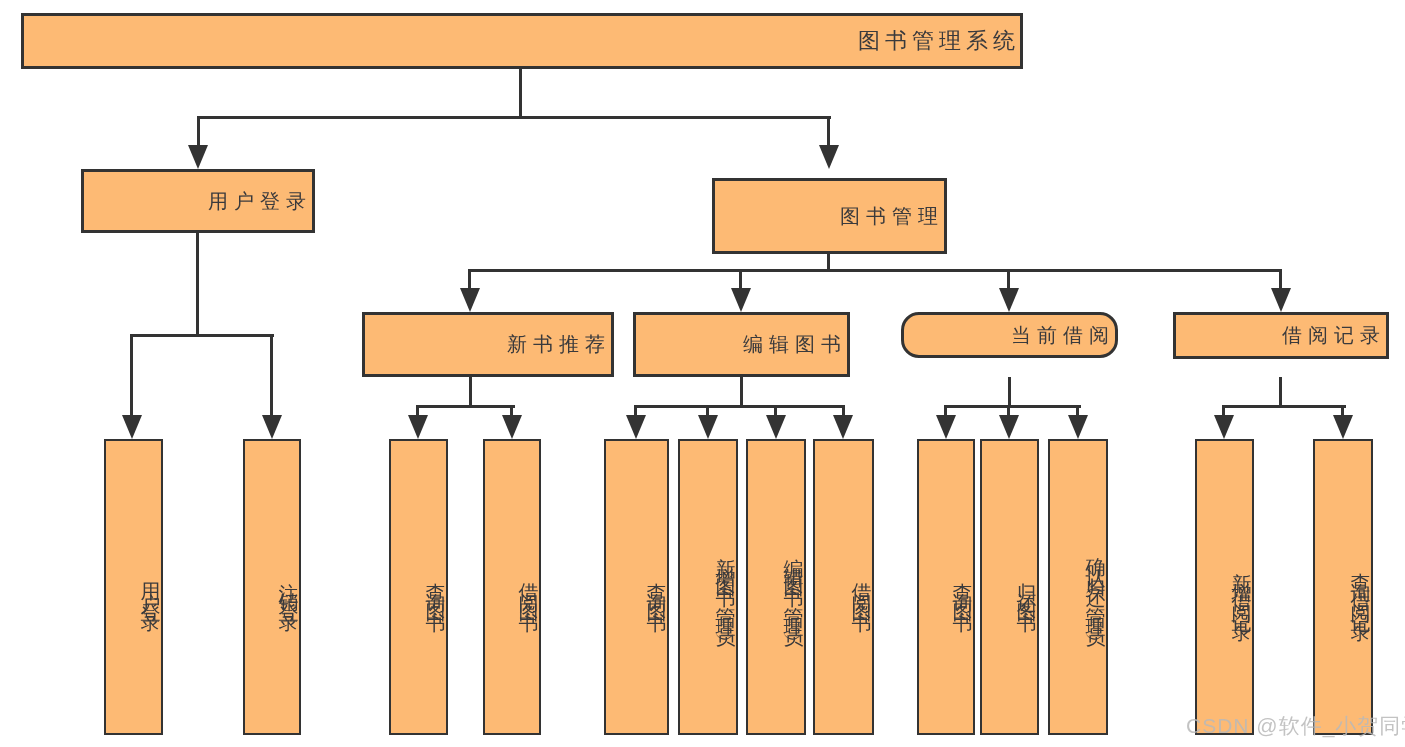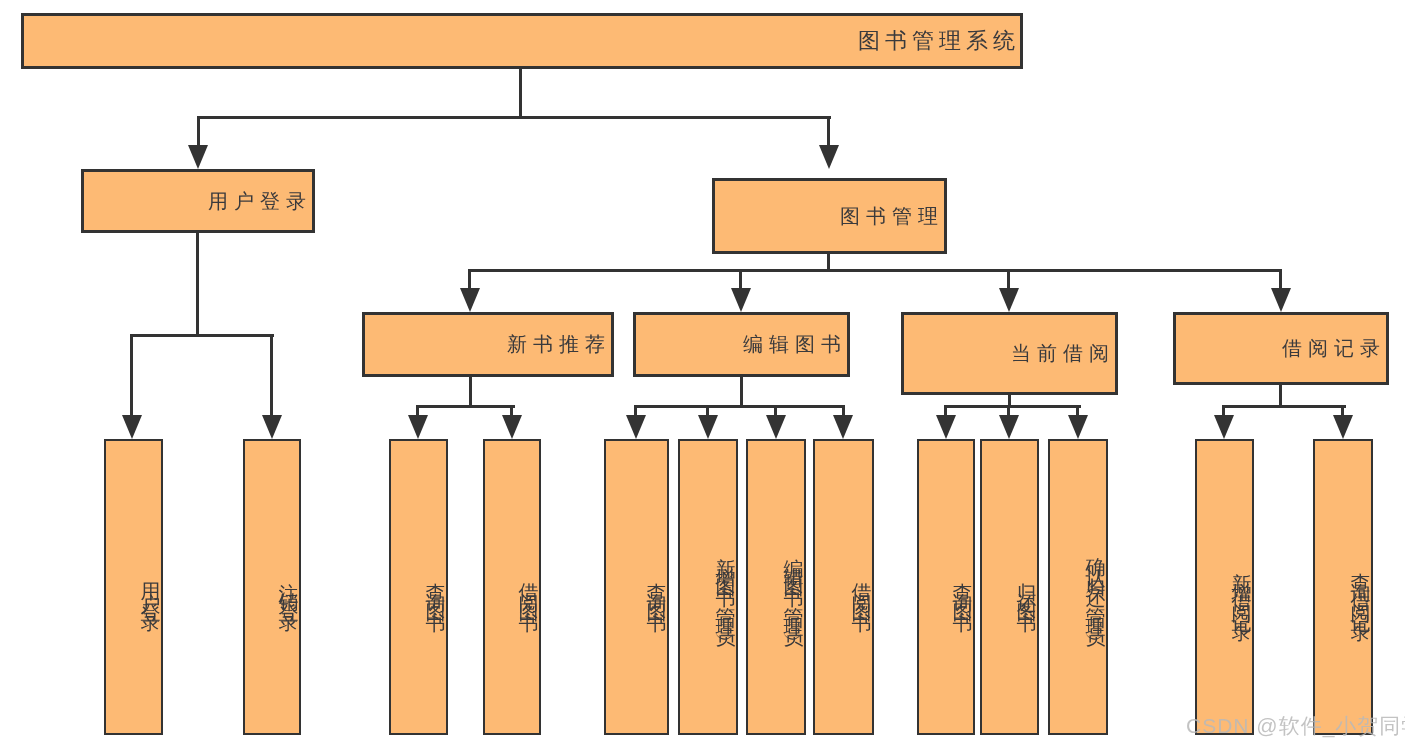--- a/index.html
+++ b/index.html
@@ -121,24 +121,24 @@
   <div class="box" style="left:712px;top:169px;width:235px;height:76px;margin-top:9px;">
     <span class="hlabel">图书管理</span>
   </div>
 
   <div class="box" style="left:362px;top:312px;width:252px;height:65px;">
     <span class="hlabel">新书推荐</span>
   </div>
   <div class="box" style="left:633px;top:312px;width:217px;height:65px;">
     <span class="hlabel">编辑图书</span>
   </div>
-  <div class="box" style="left:901px;top:312px;width:217px;height:83px;">
+  <div class="box" style="left:901px;top:312px;width:217px;height:46px;border-radius:18px;">
     <span class="hlabel">当前借阅</span>
   </div>
-  <div class="box" style="left:1173px;top:312px;width:216px;height:73px;padding-left:26px;">
+  <div class="box" style="left:1173px;top:312px;width:216px;height:47px;padding-left:26px;">
     <span class="hlabel">借阅记录</span>
   </div>
 
   <div class="box leaf" style="left:104px;top:439px;width:59px;height:296px;">
     <span class="vtext">用户登录</span>
   </div>
   <div class="box leaf" style="left:243px;top:439px;width:58px;height:296px;">
     <span class="vtext">注销登录</span>
   </div>
 

